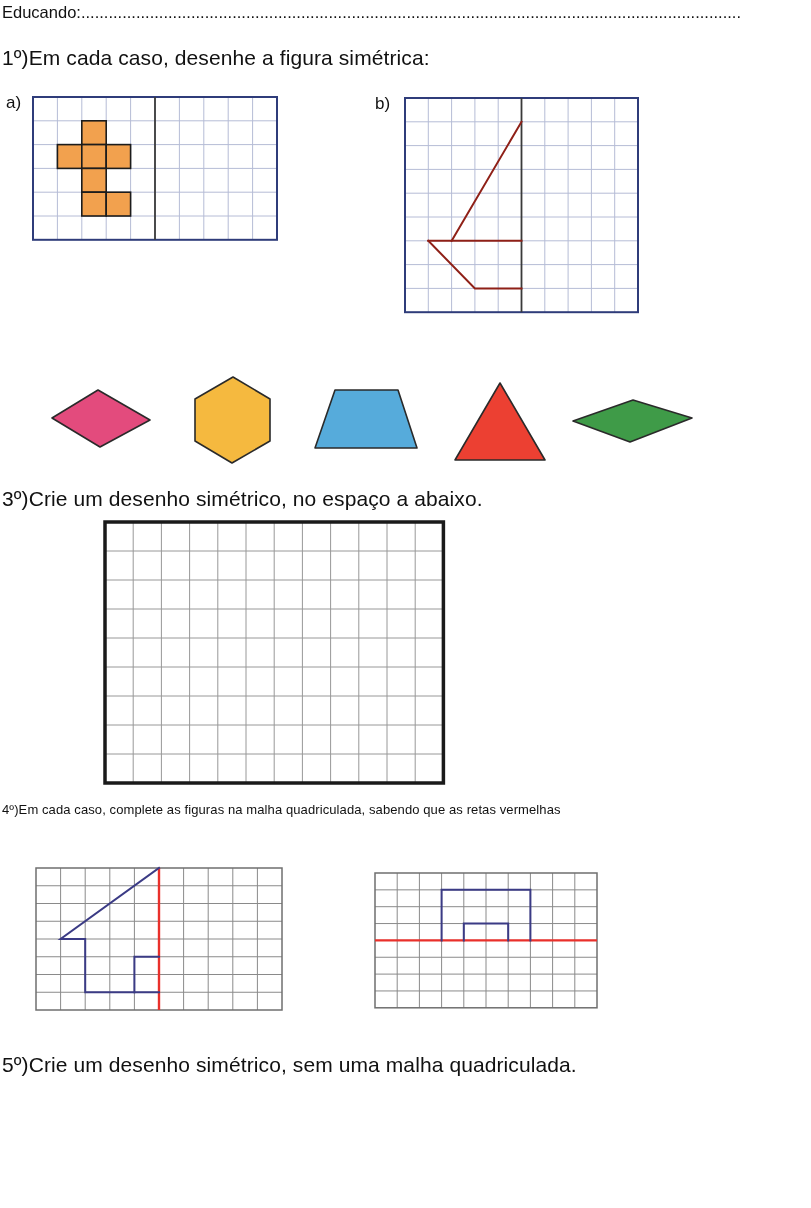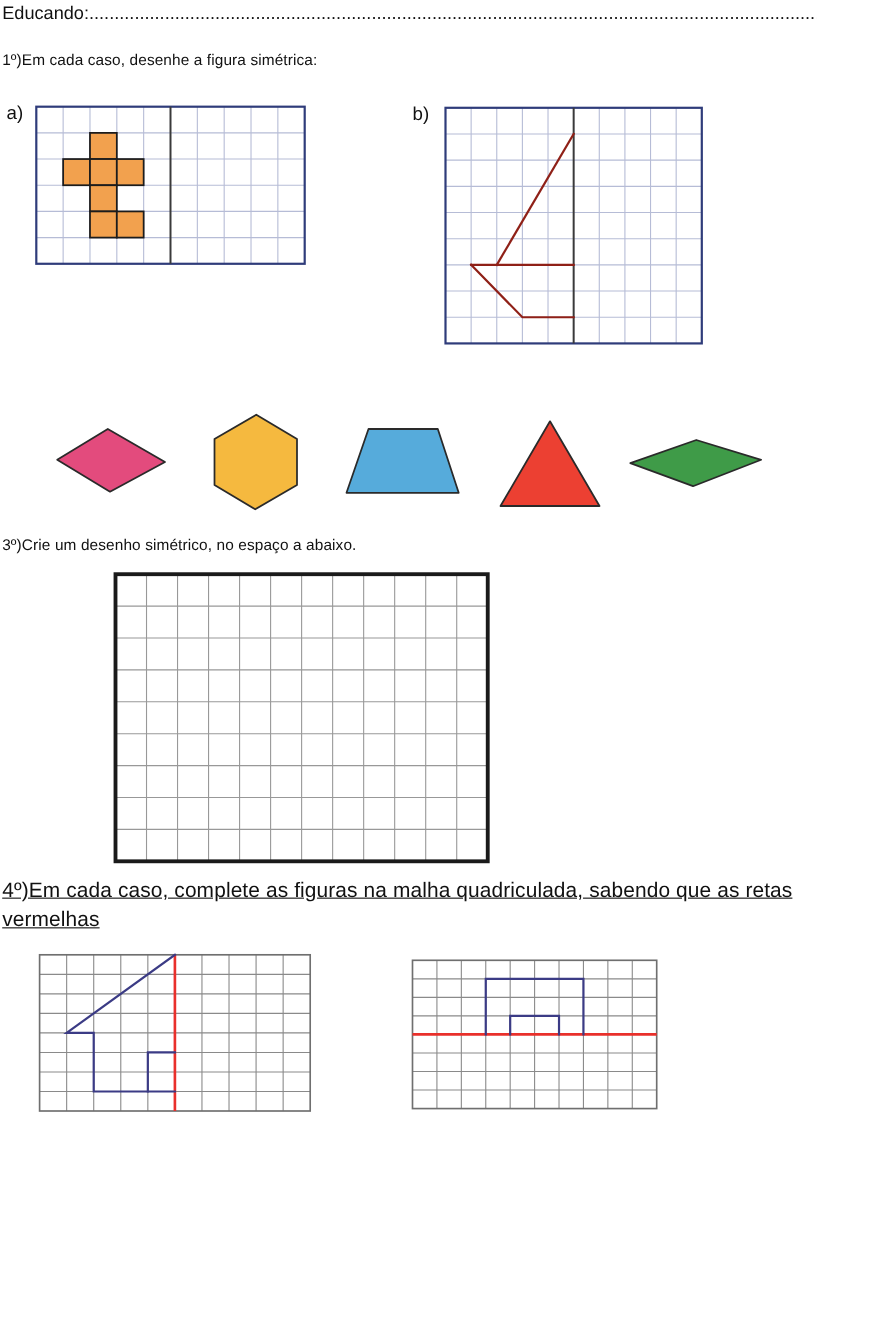--- a/index.html
+++ b/index.html
@@ -6,25 +6,25 @@
   .page{
     position:relative;
     width:811px;height:1208px;
     background:#ffffff;
     font-family:"Liberation Sans", sans-serif;
     color:#111;
     overflow:hidden;
   }
   .textline{
     position:absolute;
-    font-size:14px;
+    font-size:21px;
     letter-spacing:.1px;
     white-space:nowrap;
   }
-  .q4block{position:absolute;font-size:19px;letter-spacing:.1px;line-height:27px;text-decoration:underline;}
+  .q4block{position:absolute;font-size:13px;letter-spacing:.1px;line-height:27px;}
   .header-line{
     position:absolute;top:3px;left:2px;
     font-size:16.5px;white-space:nowrap;
     width:740px;overflow:hidden;
   }
   .sub-label{position:absolute;font-size:17px;}
   .grid-holder{position:absolute;line-height:0;}
   .shapes-holder{position:absolute;line-height:0;}
   svg{overflow:visible;display:block;}
 </style>
@@ -177,14 +177,15 @@
         <line x1="0" y1="84.25" x2="222" y2="84.25" stroke="#8a8a8a" stroke-width="1"></line>
         <line x1="0" y1="101.10000000000001" x2="222" y2="101.10000000000001" stroke="#8a8a8a" stroke-width="1"></line>
         <line x1="0" y1="117.95000000000002" x2="222" y2="117.95000000000002" stroke="#8a8a8a" stroke-width="1"></line>
         <rect x="0" y="0" width="222" height="134.8" fill="none" stroke="#6f6f6f" stroke-width="1.5"></rect>
         <line x1="0" y1="67.4" x2="222" y2="67.4" stroke="#e9302b" stroke-width="2.4"></line>
         <polyline points="66.6,67.4 66.6,16.85 155.4,16.85 155.4,67.4" fill="none" stroke="#3b3b85" stroke-width="2" stroke-linejoin="miter" stroke-linecap="square"></polyline>
         <polyline points="88.8,67.4 88.8,50.550000000000004 133.2,50.550000000000004 133.2,67.4" fill="none" stroke="#3b3b85" stroke-width="2" stroke-linejoin="miter" stroke-linecap="square"></polyline>
       </svg>
     </div>
 
+  <div class="textline" style="top:1053px;left:2px">5º)Crie um desenho simétrico, sem uma malha quadriculada.</div>
 
 </div>
 
 </body></html>

